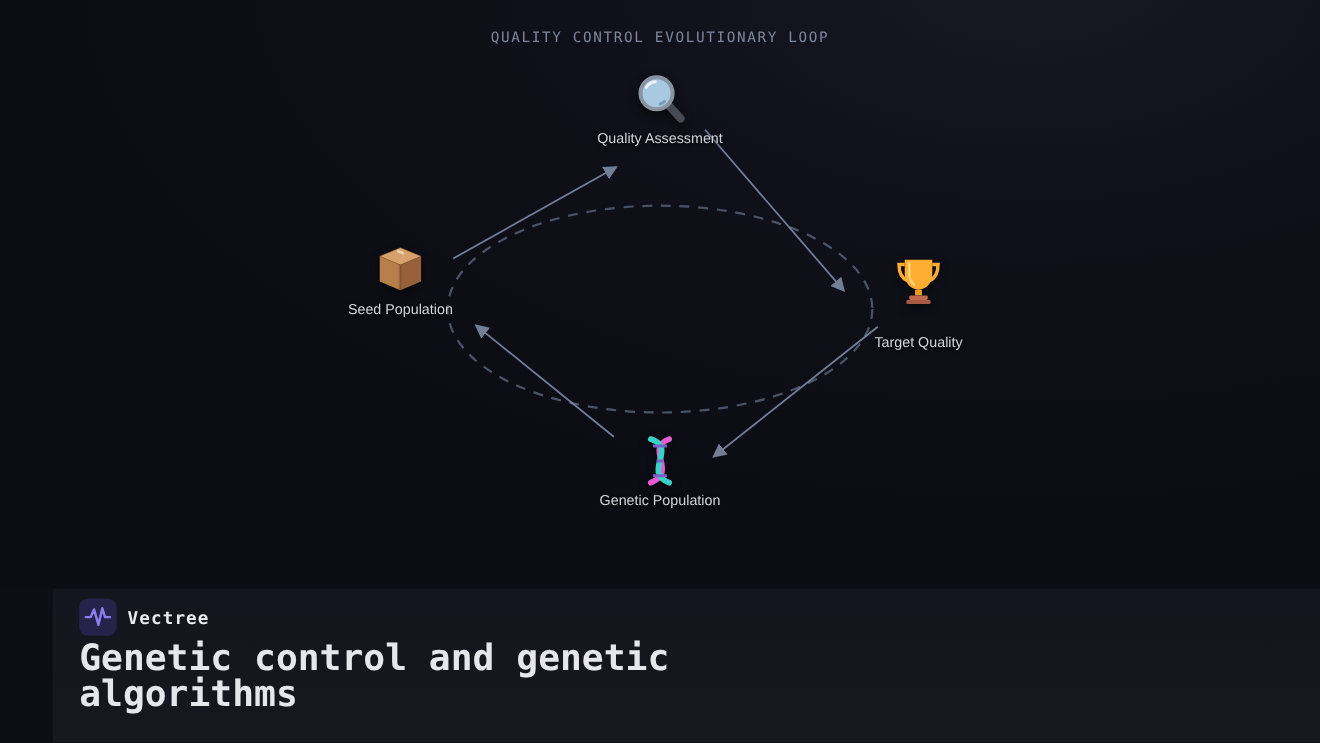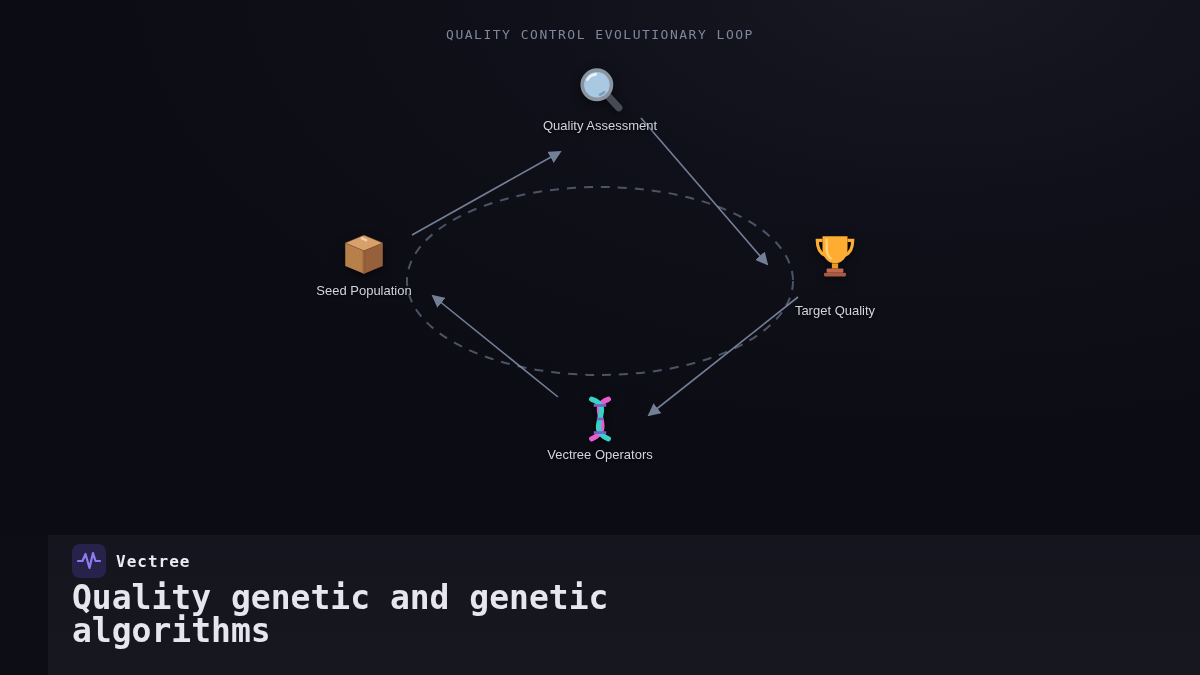--- a/index.html
+++ b/index.html
@@ -39,21 +39,21 @@
   }
   .node .label {
     margin-top: 4px;
     font-family: "Liberation Sans", sans-serif;
     font-size: 13px;
     color: #d2d5dc;
     text-shadow: 0 1px 3px rgba(0,0,0,0.8);
     white-space: nowrap;
   }
   .node-quality-assessment { left: 600px; top: 66px; }
-  .node-seed-population   { left: 364px; top: 231px; }
+  .node-seed-population   { left: 364px; top: 221px; }
   .node-target-quality    { left: 835px; top: 231px; gap: 20px; }
   .node-genetic-operators { left: 600px; top: 395px; }
 
   
   .footer {
     position: absolute; left: 0; top: 535px;
     width: 1200px; height: 140px;
     background: linear-gradient(180deg, #15151f 0%, #17171f 100%);
     margin-left: 48px;
   }
@@ -153,28 +153,28 @@
   <div class="node node-genetic-operators">
     <span class="icon">
       <svg width="48" height="48" viewBox="0 0 46 46">
         <path d="M31 4 C 9 12, 39 32, 15 42" fill="none" stroke="#e85bd1" stroke-width="5" stroke-linecap="round"></path>
         <path d="M15 4 C 39 12, 7 32, 31 42" fill="none" stroke="#39d0c6" stroke-width="5" stroke-linecap="round"></path>
         <line x1="17" y1="10" x2="29" y2="10" stroke="#7b61c4" stroke-width="2.6"></line>
         <line x1="20" y1="23" x2="26" y2="23" stroke="#7b61c4" stroke-width="2.6"></line>
         <line x1="17" y1="36" x2="29" y2="36" stroke="#7b61c4" stroke-width="2.6"></line>
       </svg>
     </span>
-    <span class="label">Vectree Operators</span>
+    <span class="label">Genetic Population</span>
   </div>
 
 </div>
 
 <div class="footer">
   <div class="brand-row">
     <span class="brand-logo">
       <svg width="34" height="34" viewBox="0 0 34 34">
         <polyline points="6,17 10.5,17 13.5,10 17.5,24 21,9 23.5,17 28,17" fill="none" stroke="#8f7bf0" stroke-width="2.2" stroke-linecap="round" stroke-linejoin="round"></polyline>
       </svg>
     </span>
     <span class="brand-name">Vectree</span>
   </div>
-  <div class="headline">Quality genetic and genetic algorithms</div>
+  <div class="headline">Genetic control and genetic algorithms</div>
 </div>
 
 </body></html>

